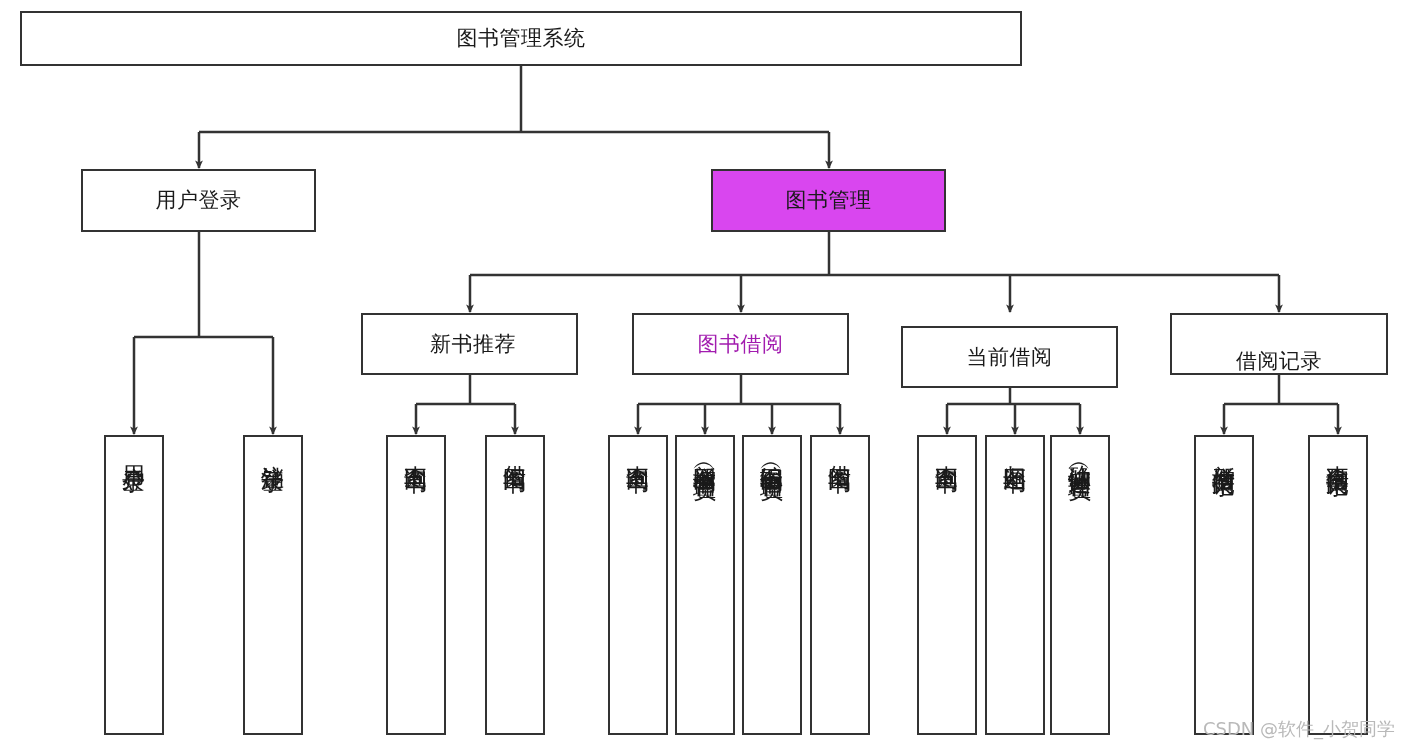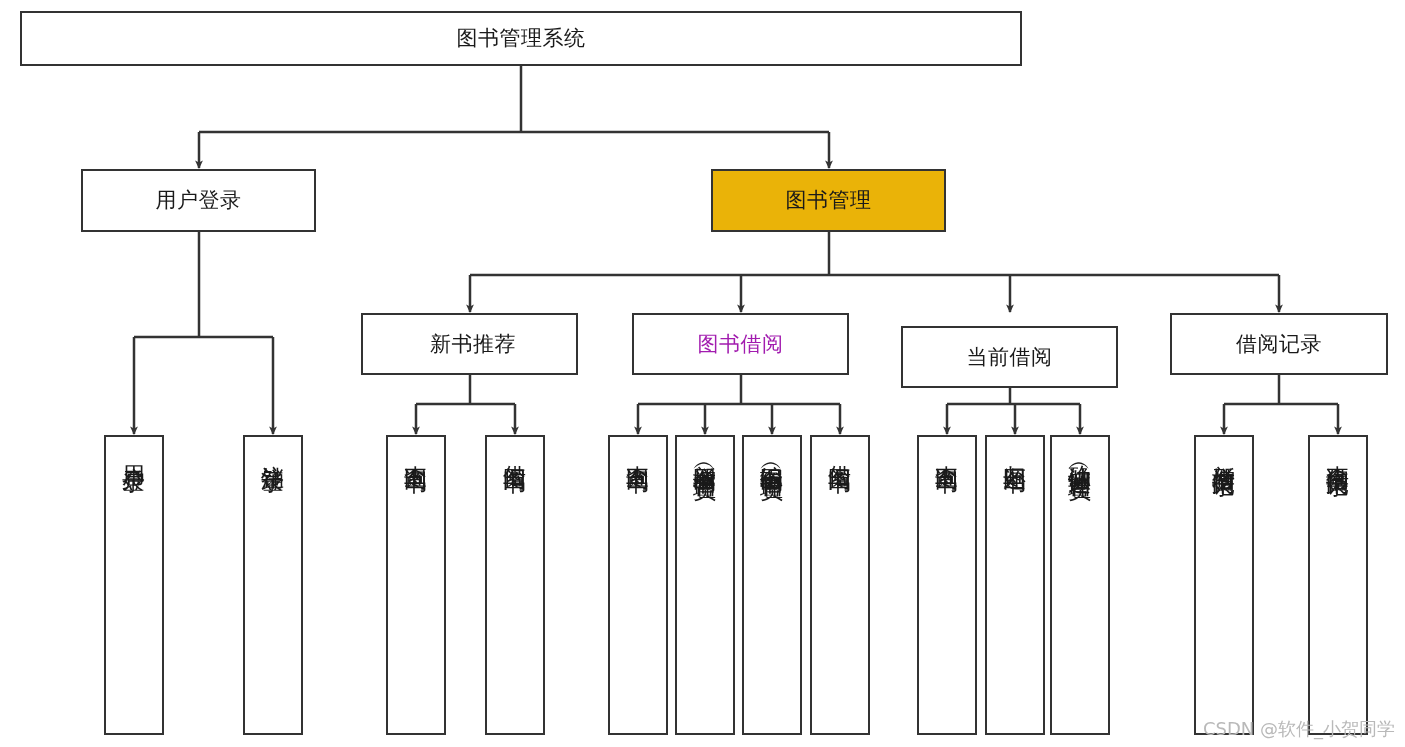--- a/index.html
+++ b/index.html
@@ -116,33 +116,33 @@
         <path d="M1338,404 L1338,434" stroke="#333333" stroke-width="2.5" fill="none" marker-end="url(#arrowhead)"></path>
       </g>
   </svg>
   <div id="nodes-layer">
       <div class="node horiz" style="left: 20px; top: 11px; width: 1002px; height: 55px; border-color: rgb(51, 51, 51); background: rgb(255, 255, 255); color: rgb(26, 26, 26);">
         <span class="lbl">图书管理系统</span>
       </div>
       <div class="node horiz" style="left: 81px; top: 169px; width: 235px; height: 63px; border-color: rgb(51, 51, 51); background: rgb(255, 255, 255); color: rgb(26, 26, 26);">
         <span class="lbl">用户登录</span>
       </div>
-      <div class="node horiz" style="left: 711px; top: 169px; width: 235px; height: 63px; border-color: rgb(51, 51, 51); background: #eab308; color: rgb(26, 26, 26);">
+      <div class="node horiz" style="left: 711px; top: 169px; width: 235px; height: 63px; border-color: rgb(51, 51, 51); background: #d946ef; color: rgb(26, 26, 26);">
         <span class="lbl">图书管理</span>
       </div>
       <div class="node horiz" style="left: 361px; top: 313px; width: 217px; height: 62px; border-color: rgb(51, 51, 51); background: rgb(255, 255, 255); color: rgb(26, 26, 26); padding-left: 7px;">
         <span class="lbl">新书推荐</span>
       </div>
       <div class="node horiz" style="left: 632px; top: 313px; width: 217px; height: 62px; border-color: rgb(51, 51, 51); background: rgb(255, 255, 255); color: #a21caf;">
         <span class="lbl">图书借阅</span>
       </div>
       <div class="node horiz" style="left: 901px; top: 326px; width: 217px; height: 62px; border-color: rgb(51, 51, 51); background: rgb(255, 255, 255); color: rgb(26, 26, 26);">
         <span class="lbl">当前借阅</span>
       </div>
-      <div class="node horiz" style="left: 1170px; top: 313px; width: 218px; height: 62px; border-color: rgb(51, 51, 51); background: rgb(255, 255, 255); color: rgb(26, 26, 26);">
+      <div class="node horiz" style="left: 1170px; top: 313px; width: 218px; height: 62px; border-color: rgb(51, 51, 51); background: rgb(255, 255, 255); color: rgb(26, 26, 26); align-items: flex-end;">
         <span class="lbl">借阅记录</span>
       </div>
       <div class="node vert" style="left: 104px; top: 435px; width: 60px; height: 300px; border-color: rgb(51, 51, 51); background: rgb(255, 255, 255); color: rgb(26, 26, 26);">
         <span class="lbl">用户登录</span>
       </div>
       <div class="node vert" style="left: 243px; top: 435px; width: 60px; height: 300px; border-color: rgb(51, 51, 51); background: rgb(255, 255, 255); color: rgb(26, 26, 26);">
         <span class="lbl">注销登录</span>
       </div>
       <div class="node vert" style="left: 386px; top: 435px; width: 60px; height: 300px; border-color: rgb(51, 51, 51); background: rgb(255, 255, 255); color: rgb(26, 26, 26);">
         <span class="lbl">查询图书</span>

